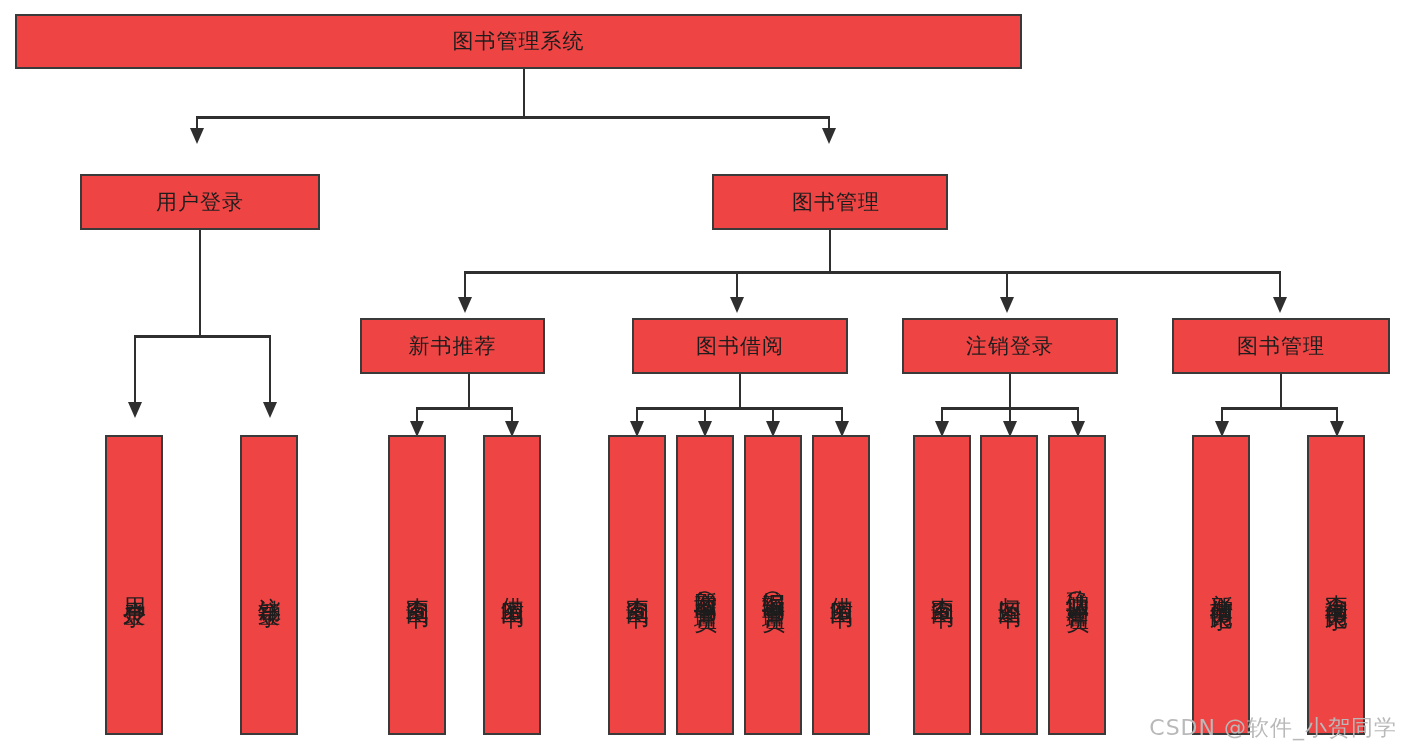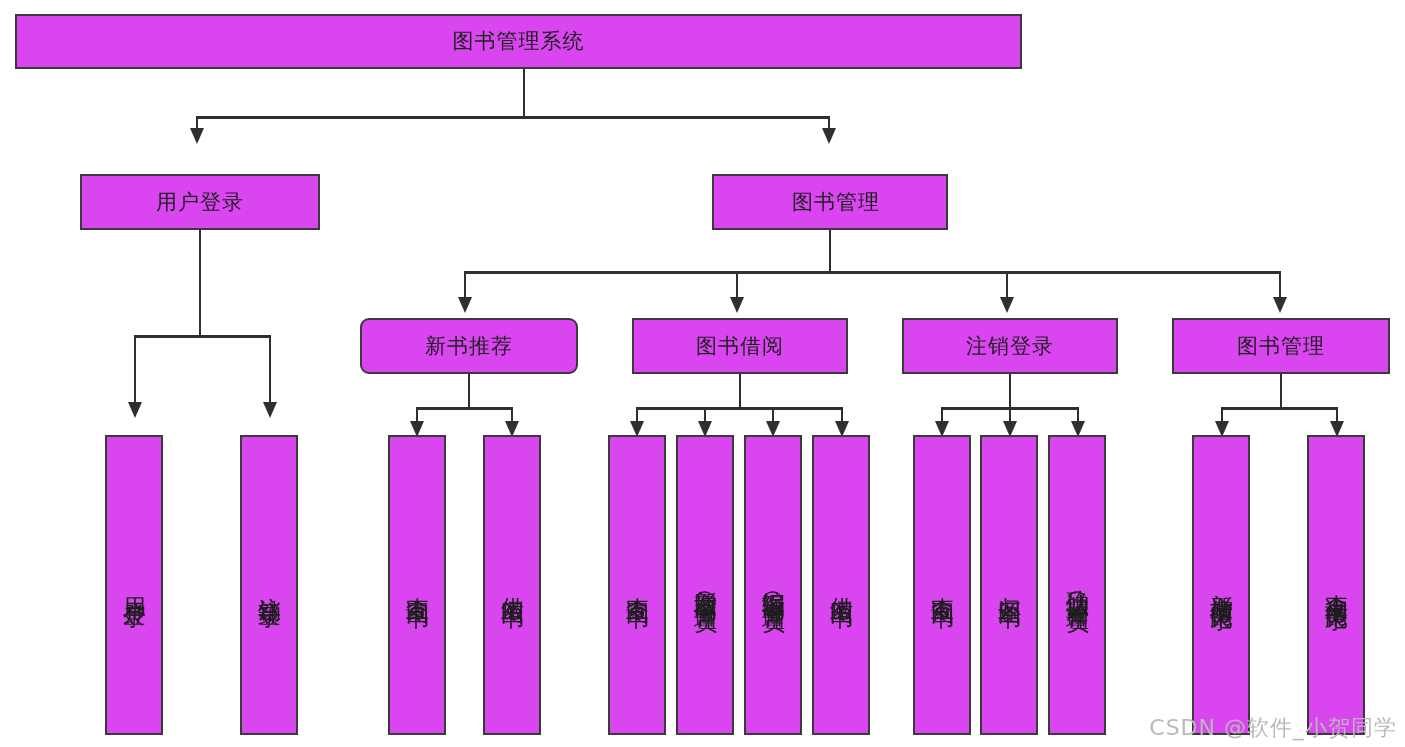--- a/index.html
+++ b/index.html
@@ -13,21 +13,21 @@
     width:1405px;
     height:747px;
     background:#ffffff;
     overflow:hidden;
   }
   
   .node{
     position:absolute;
     box-sizing:border-box;
     border:2px solid #3a3a3a;
-    background:#d946ef;
+    background:#ef4444;
     display:flex;
     align-items:center;
     justify-content:center;
     text-align:center;
     z-index:3;
   }
   .node .lbl{
     font-size:21px;
     line-height:1.18;
     letter-spacing:1px;
@@ -112,21 +112,21 @@
   <div class="ln h" style="left:464px;top:271px;width:817px;height:3px;"></div>
   <div class="ln v" style="left:464px;top:271px;height:30px;"></div>
   <div class="arrow" style="left:458px;top:297px;"></div>
   <div class="ln v" style="left:736px;top:271px;height:30px;"></div>
   <div class="arrow" style="left:730px;top:297px;"></div>
   <div class="ln v" style="left:1006px;top:271px;height:30px;"></div>
   <div class="arrow" style="left:1000px;top:297px;"></div>
   <div class="ln v" style="left:1279px;top:271px;height:30px;"></div>
   <div class="arrow" style="left:1273px;top:297px;"></div>
 
-  <div class="node" style="left:360px;top:318px;width:218px;height:56px;border-radius:9px;">
+  <div class="node" style="left:360px;top:318px;width:185px;height:56px;">
     <span class="lbl">新书推荐</span>
   </div>
   <div class="node" style="left:632px;top:318px;width:216px;height:56px;">
     <span class="lbl">图书借阅</span>
   </div>
   <div class="node" style="left:902px;top:318px;width:216px;height:56px;">
     <span class="lbl">注销登录</span>
   </div>
   <div class="node" style="left:1172px;top:318px;width:218px;height:56px;">
     <span class="lbl">图书管理</span>

